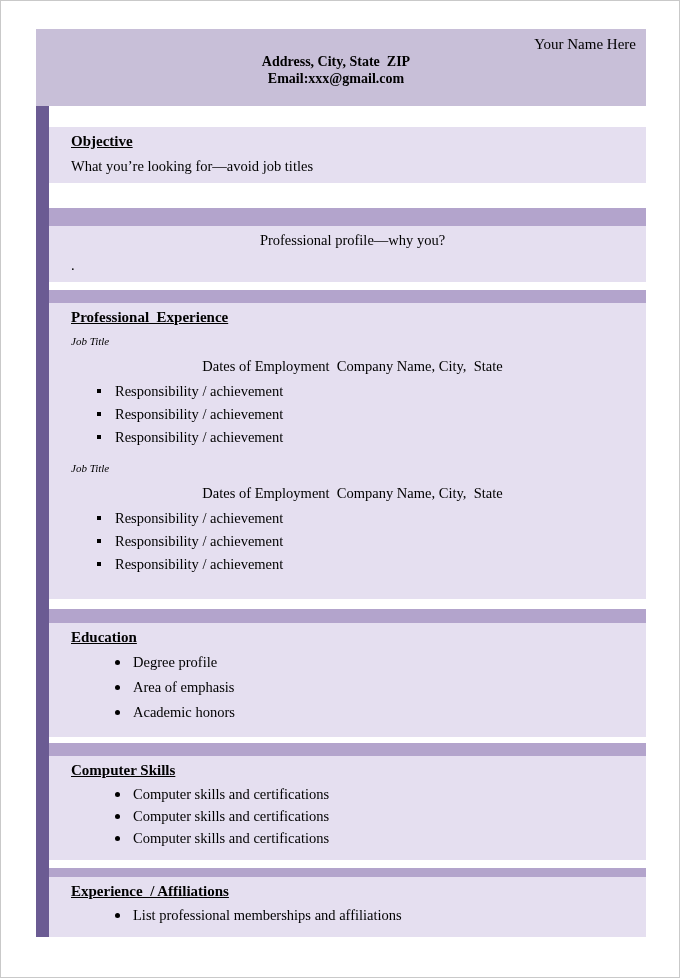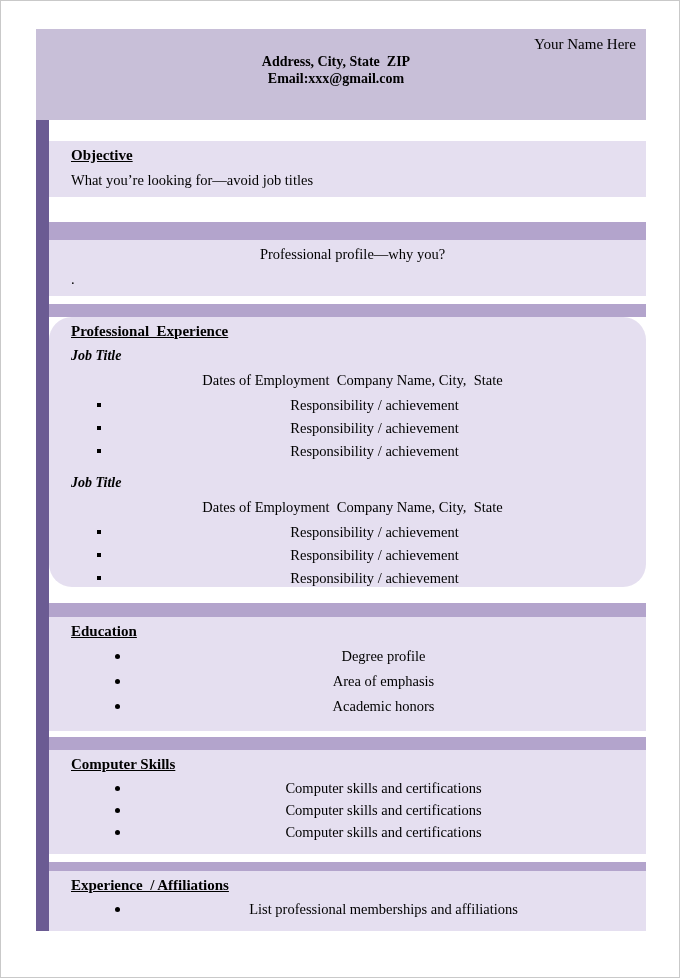--- a/index.html
+++ b/index.html
@@ -7,21 +7,21 @@
   body {
     width:680px; height:978px; position:relative; overflow:hidden;
     font-family:"Liberation Serif","DejaVu Serif",serif; color:#000;
     border:1px solid #c9c9c9;
   }
   .doc { position:absolute; left:35px; top:28px; width:610px; }
 
   
   .header {
     background:var(--header_bg,#c8bfd8);
-    height:91px; text-align:right; padding:7px 10px 0 0;
+    height:77px; text-align:right; padding:7px 10px 0 0;
   }
   .header div { line-height:17px; white-space:pre-wrap; }
   .header .name { font-size:15px; font-weight:normal; }
   .header .hline { font-size:14px; font-weight:bold;text-align:center; }
 
   
   .body-col { position:relative; }
   .left-bar { position:absolute; left:0; top:0; bottom:0; width:13px; background:var(--bar,#695992); }
   .content { margin-left:13px; position:relative; }
 
@@ -30,30 +30,30 @@
 
   .band { background:var(--band,#b6a7ce); }
   .band-18{height:18px} .band-13{height:13px} .band-14{height:14px} .band-9{height:9px}
 
   .sec { background:var(--section_bg,#e5dff0); padding:6px 12px 8px 22px; }
 
   .h { font-size:15px; font-weight:bold; line-height:17px; margin-bottom:8px; white-space:pre-wrap;text-decoration:underline; }
   .t { font-size:14.5px; line-height:17px; white-space:pre-wrap; }
   .mb8 { margin-bottom:8px;text-align:center; }
   .mb7 { margin-bottom:7px; }
-  .jt { font-size:14px; font-weight:bold; font-style:italic; line-height:17px; margin-bottom:8px; }
+  .jt { font-size:11px; font-weight:normal; font-style:italic; line-height:17px; margin-bottom:8px; }
   .job2 { margin-top:14px; }
 
-  .li { position:relative; padding-left:18px; line-height:17px; font-size:14.5px;text-align:center; }
+  .li { position:relative; padding-left:18px; line-height:17px; font-size:14.5px; }
   .li .mk { position:absolute; left:0; top:6px; width:4px; height:4px; background:#000; display:block; }
   .sq-list .li { margin-left:26px; margin-bottom:6px; }
   .rd-list .li { margin-left:44px; margin-bottom:8px; }
   .rd-list.tight .li { margin-bottom:5px; }
   .rd-list .mk { width:5px; height:5px; border-radius:50%; }
-  .pad-b12 { padding-bottom:0;border-radius:23px; }
+  .pad-b12 { padding-bottom:20px; }
 </style>
 </head>
 <body>
 
 <div class="doc">
 
   <div class="header">
     <div class="name">Your Name Here</div>
     <div class="hline">Address, City, State  ZIP</div>
     <div class="hline">Email:xxx@gmail.com</div>

